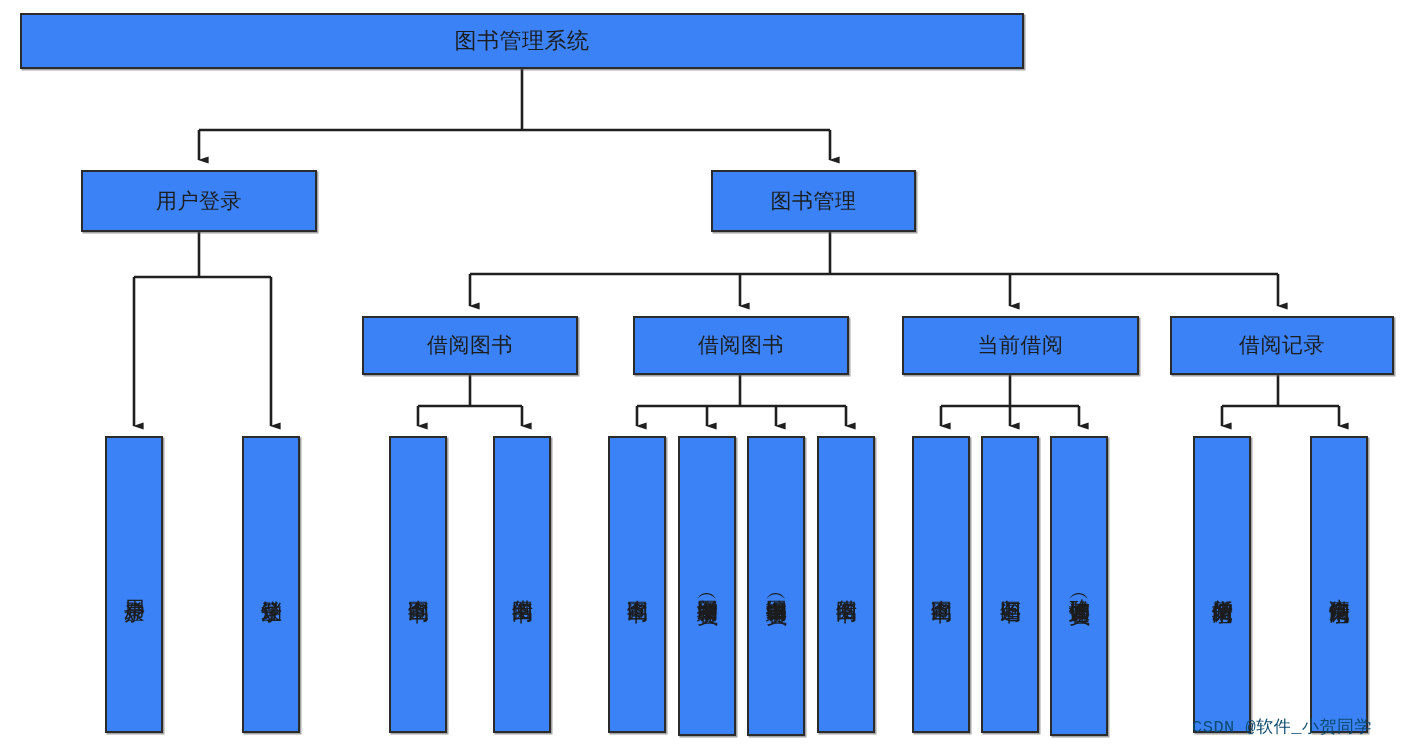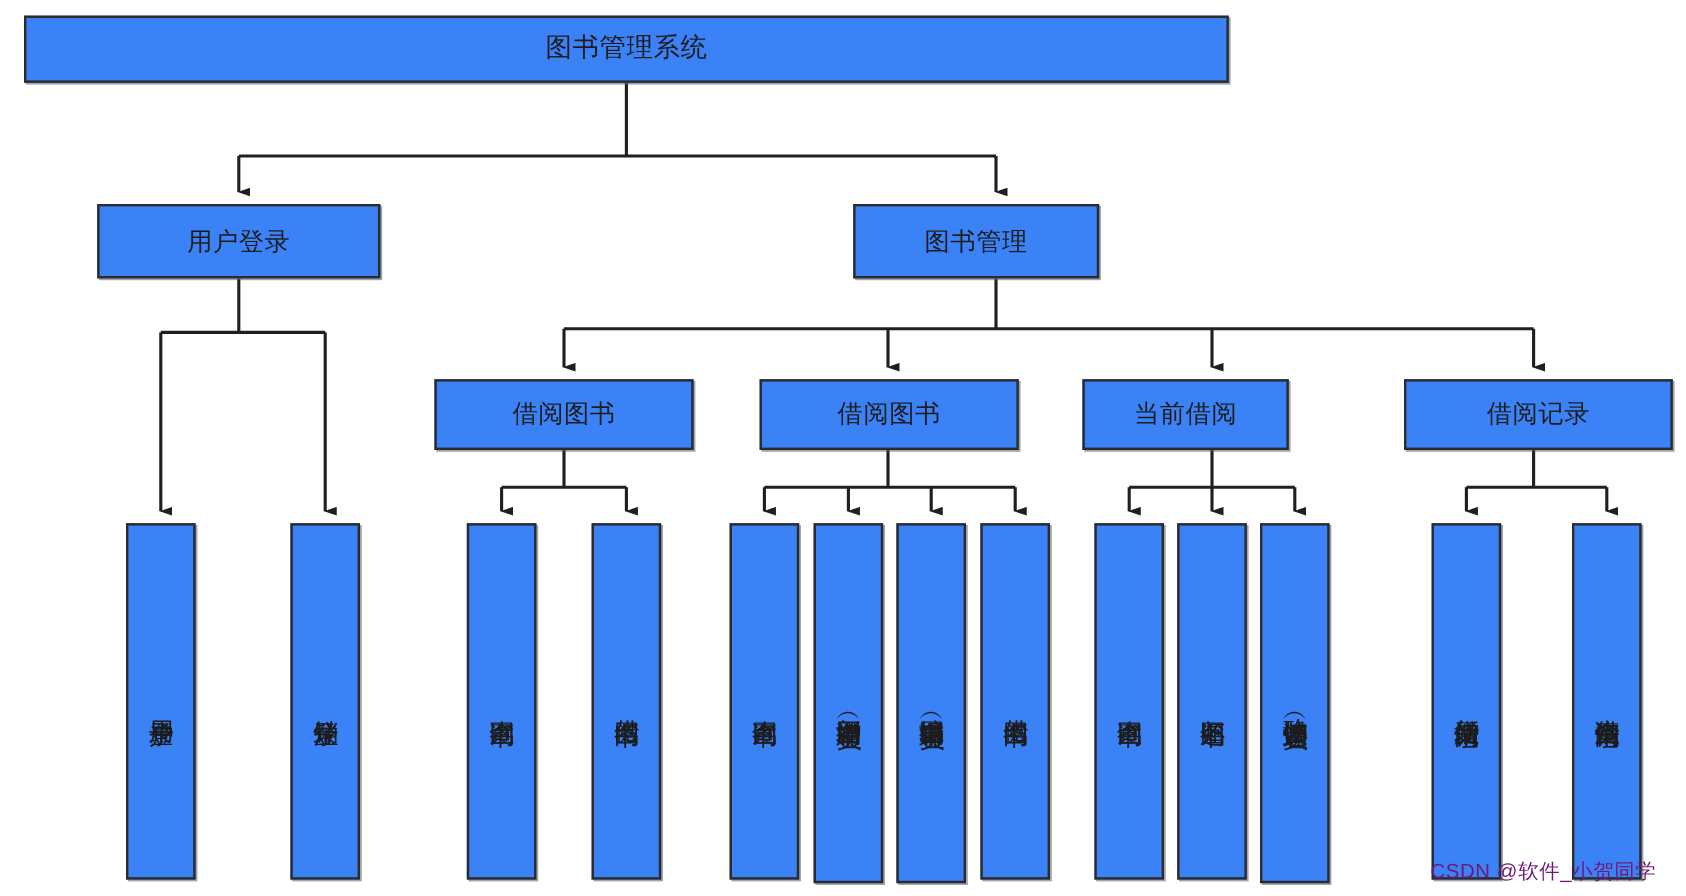--- a/index.html
+++ b/index.html
@@ -59,24 +59,24 @@
     font-size: 21px;
     line-height: 1.28;
     letter-spacing: 1px;
     white-space: nowrap;
   }
   .watermark {
     position: absolute;
     left: 1192px;
     top: 715px;
     font-size: 17px;
-    color: #701a75;
+    color: #0c4a6e;
     letter-spacing: 0.5px;
     white-space: nowrap;
-    font-family: Liberation Sans, sans-serif;
+    font-family: Liberation Mono, monospace;
   }
 </style>
 </head>
 <body>
 
 <div id="canvas">
 
   <svg class="edges" viewBox="0 0 1405 747">
     <defs>
       <marker id="arrow" markerWidth="9" markerHeight="11" refX="3.6" refY="9.6" orient="auto" markerUnits="userSpaceOnUse">
@@ -140,21 +140,21 @@
   </div>
 
   <div class="node h" style="left:362px; top:316px; width:216px; height:59px;">
     <span class="label">借阅图书</span>
   </div>
 
   <div class="node h" style="left:633px; top:316px; width:216px; height:59px;">
     <span class="label">借阅图书</span>
   </div>
 
-  <div class="node h" style="left:902px; top:316px; width:172px; height:59px;">
+  <div class="node h" style="left:902px; top:316px; width:237px; height:59px;">
     <span class="label">当前借阅</span>
   </div>
 
   <div class="node h" style="left:1170px; top:316px; width:224px; height:59px;">
     <span class="label">借阅记录</span>
   </div>
 
   <div class="node v" style="left:105px; top:436px; width:58px; height:297px;">
     <span class="label">用户登录</span>
   </div>

